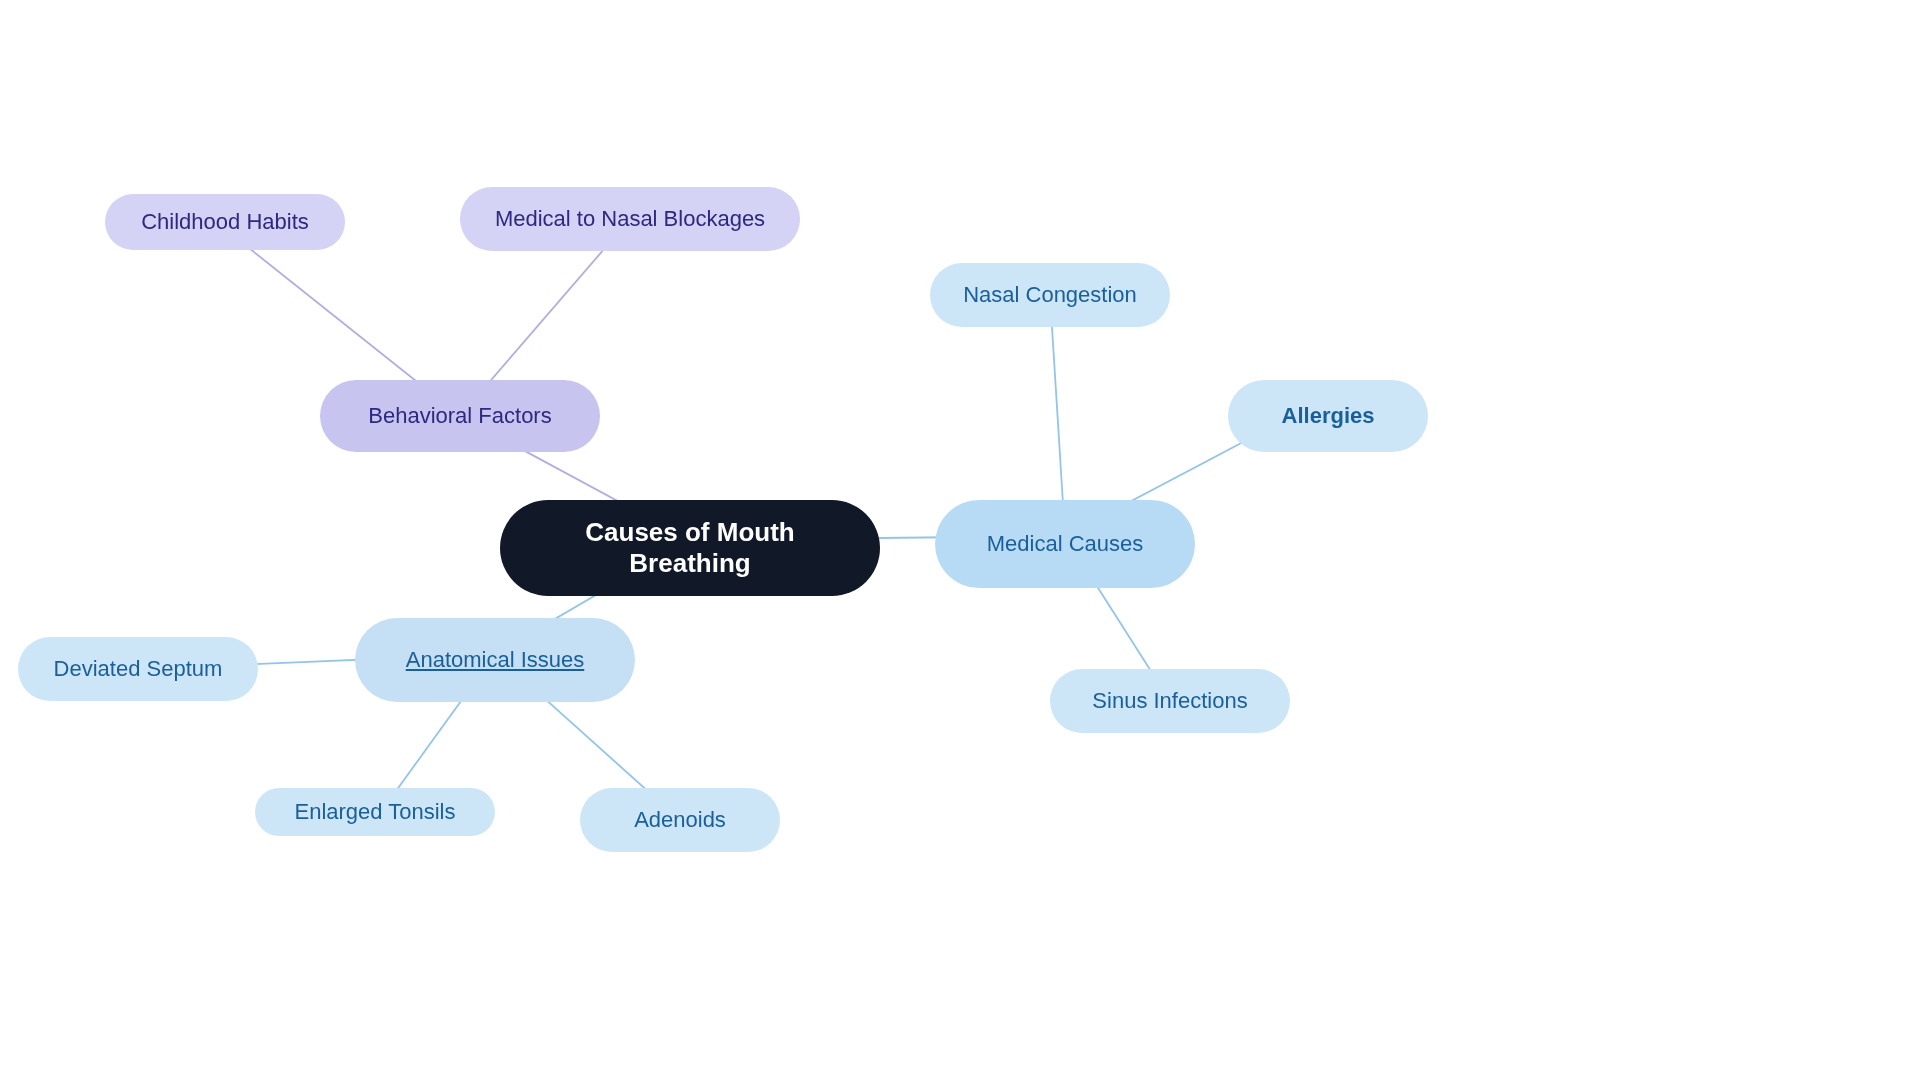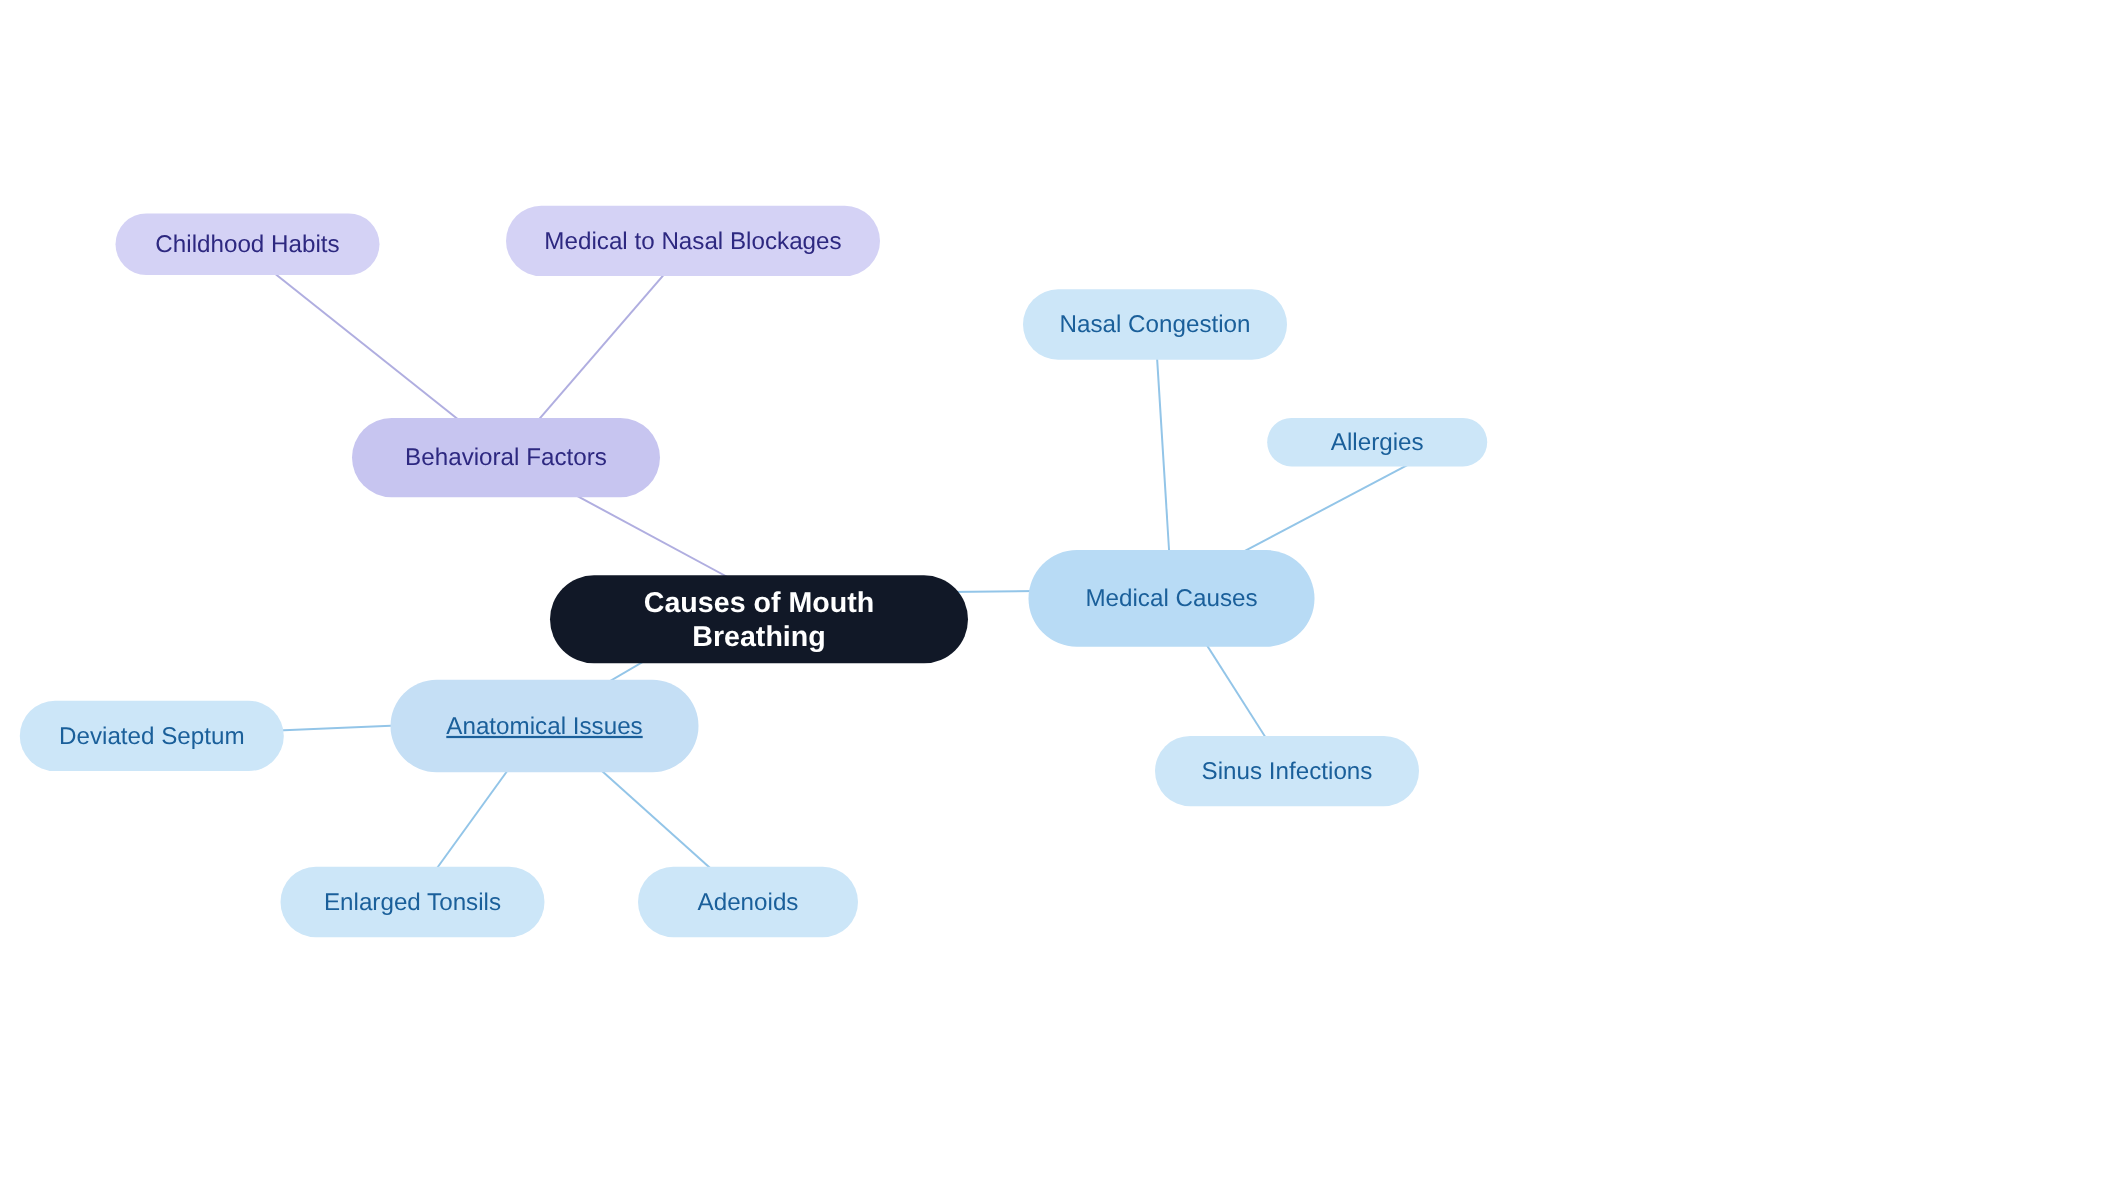--- a/index.html
+++ b/index.html
@@ -132,21 +132,21 @@
     <line x1="690" y1="540" x2="495" y2="654" stroke="#93c5e8" stroke-width="1.8"></line>
     <line x1="495" y1="654" x2="138" y2="669" stroke="#93c5e8" stroke-width="1.8"></line>
     <line x1="495" y1="654" x2="375" y2="820" stroke="#93c5e8" stroke-width="1.8"></line>
     <line x1="495" y1="654" x2="680" y2="820" stroke="#93c5e8" stroke-width="1.8"></line>
     <line x1="690" y1="540" x2="1065" y2="536" stroke="#93c5e8" stroke-width="1.8"></line>
     <line x1="1065" y1="536" x2="1050" y2="295" stroke="#93c5e8" stroke-width="1.8"></line>
     <line x1="1065" y1="536" x2="1300" y2="412" stroke="#93c5e8" stroke-width="1.8"></line>
     <line x1="1065" y1="536" x2="1170" y2="701" stroke="#93c5e8" stroke-width="1.8"></line>
   </svg>
 
-<div class="node node-center" id="node-center" style="left:500px; top:500px; width:380px; height:80px;margin-top:23px;">
+<div class="node node-center" id="node-center" style="left:500px; top:500px; width:380px; height:96px;">
   <span>Causes of Mouth Breathing</span>
 </div>
 
 <div class="node node-behavioral" id="node-behavioral" style="left:320px; top:380px; width:280px; height:72px;">
   <span>Behavioral Factors</span>
 </div>
 
 <div class="node node-childhood" id="node-childhood" style="left:105px; top:194px; width:240px; height:56px;">
   <span>Childhood Habits</span>
 </div>
@@ -156,35 +156,35 @@
 </div>
 
 <div class="node node-anatomical" id="node-anatomical" style="left:355px; top:618px; width:280px; height:84px;text-decoration:underline;">
   <span>Anatomical Issues</span>
 </div>
 
 <div class="node node-deviated" id="node-deviated" style="left:18px; top:637px; width:240px; height:64px;">
   <span>Deviated Septum</span>
 </div>
 
-<div class="node node-enlarged" id="node-enlarged" style="left:255px; top:788px; width:240px; height:64px;">
+<div class="node node-enlarged" id="node-enlarged" style="left:255px; top:788px; width:240px; height:48px;">
   <span>Enlarged Tonsils</span>
 </div>
 
 <div class="node node-adenoids" id="node-adenoids" style="left:580px; top:788px; width:200px; height:64px;text-align:center;">
   <span>Adenoids</span>
 </div>
 
 <div class="node node-medical" id="node-medical" style="left:935px; top:500px; width:260px; height:88px;">
   <span>Medical Causes</span>
 </div>
 
 <div class="node node-nasal" id="node-nasal" style="left:930px; top:263px; width:240px; height:64px;">
   <span>Nasal Congestion</span>
 </div>
 
-<div class="node node-allergies" id="node-allergies" style="left:1152px; top:380px; width:200px; height:44px;">
+<div class="node node-allergies" id="node-allergies" style="left:1228px; top:380px; width:200px; height:72px;font-weight:bold;">
   <span>Allergies</span>
 </div>
 
 <div class="node node-sinus" id="node-sinus" style="left:1050px; top:669px; width:240px; height:64px;">
   <span>Sinus Infections</span>
 </div>
 
 </body></html>

